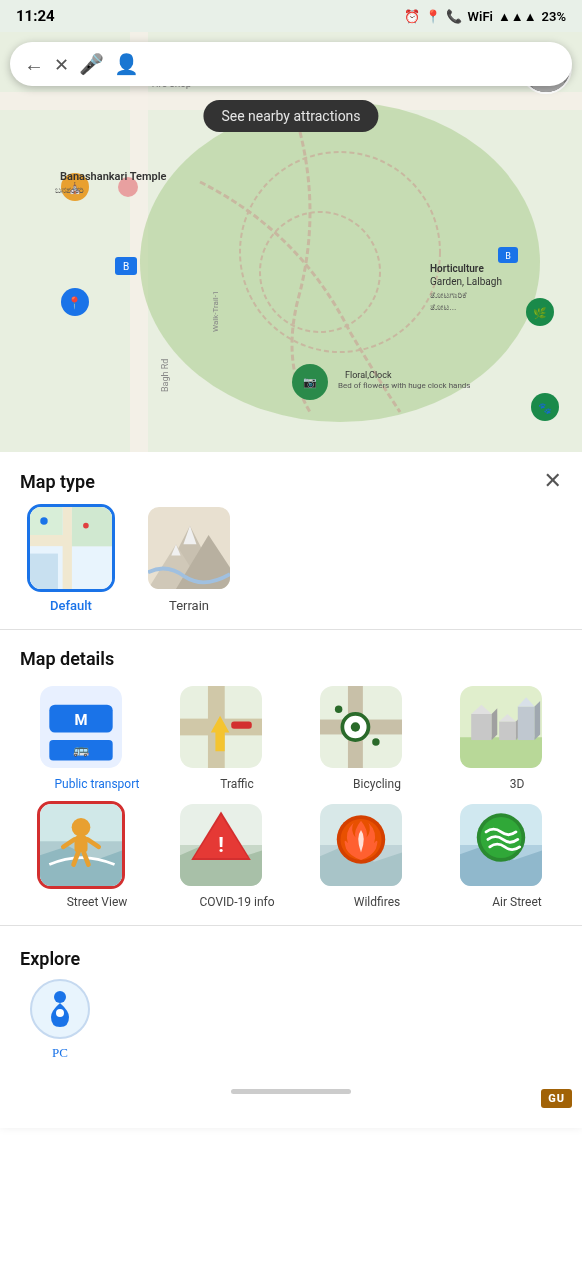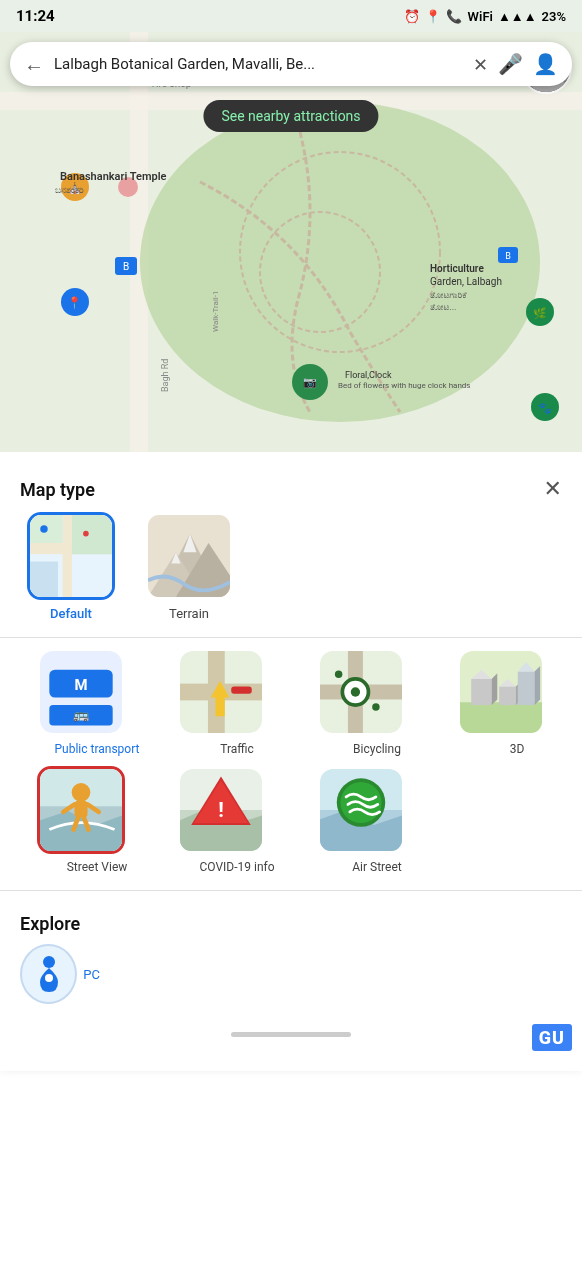--- a/index.html
+++ b/index.html
@@ -73,21 +73,21 @@
       cursor: pointer;
     }
 
     
     .nearby-btn {
       position: absolute;
       top: 68px;
       left: 50%;
       transform: translateX(-50%);
       background: #333;
-      color: #86efac;
+      color: #e5e5e5;
       border-radius: 20px;
       padding: 8px 18px;
       font-size: 14px;
       white-space: nowrap;
       z-index: 10;
       cursor: pointer;
     }
 
     
     .map-avatar {
@@ -109,21 +109,21 @@
       border-radius: 0;
       padding: 0 0 30px 0;
       box-shadow: 0 -2px 10px rgba(0,0,0,0.1);
     }
 
     
     .section-header {
       display: flex;
       justify-content: space-between;
       align-items: center;
-      padding: 26px 20px 12px 20px;
+      padding: 18px 20px 12px 20px;
     }
     .section-title {
       font-size: 18px;
       font-weight: 600;
       color: #111;
     }
     .close-btn {
       font-size: 22px;
       color: #555;
       cursor: pointer;
@@ -206,25 +206,26 @@
     .map-detail-label.selected {
       color: #1a73e8;
     }
 
     
     .explore-section {
       padding: 8px 20px 20px 20px;
     }
     .explore-item {
       display: flex;
-      flex-direction: row;
+      flex-direction: column;
       align-items: center;
       gap: 6px;
       width: 80px;
       cursor: pointer;
+      font-family: Liberation Serif, serif;
     }
     .explore-icon-circle {
       width: 60px;
       height: 60px;
       border-radius: 50%;
       background: #e8f4fd;
       border: 2px solid #c5d9f0;
       display: flex;
       align-items: center;
       justify-content: center;
@@ -321,21 +322,20 @@
 
     <circle cx="545" cy="375" r="14" fill="#1a8a4a"></circle>
     <text x="545" y="380" text-anchor="middle" font-size="11" fill="#fff">🐾</text>
 
     <rect x="498" y="215" width="20" height="16" rx="3" fill="#1a73e8"></rect>
     <text x="508" y="227" text-anchor="middle" font-size="9" fill="#fff">B</text>
   </svg>
 
   <div class="search-bar">
     <span class="search-icon-back">←</span>
-    <span class="search-bar-text">Lalbagh Botanical Garden, Mavalli, Be...</span>
     <span class="search-icon-close">✕</span>
     <span class="search-icon-mic">🎤</span>
     <span style="font-size:20px;">👤</span>
   </div>
 
   <div class="nearby-btn">See nearby attractions</div>
 
   <div class="map-avatar">
     <svg width="52" height="52" viewBox="0 0 52 52">
       <rect width="52" height="52" fill="#888"></rect>
@@ -385,20 +385,23 @@
 
           <path d="M0,70 Q20,60 40,75 Q60,88 88,72" stroke="#a0c0e0" stroke-width="4" fill="none"></path>
         </svg>
       </div>
       <span class="map-type-label">Terrain</span>
     </div>
   </div>
 
   <div class="divider"></div>
 
+  <div class="section-header" style="padding-bottom:4px;">
+    <span class="section-title">Map details</span>
+  </div>
 
   <div class="map-details-grid">
 
     <div class="map-detail-item">
       <div class="map-detail-thumb">
         <svg class="thumb-svg" viewBox="0 0 88 88">
           <rect width="88" height="88" rx="14" fill="#e8f0ff"></rect>
 
           <rect x="10" y="20" width="68" height="30" rx="6" fill="#1a73e8"></rect>
           <text x="44" y="42" text-anchor="middle" font-size="16" fill="#fff" font-weight="bold">M</text>
@@ -500,20 +503,38 @@
           <path d="M0,55 L25,44 L55,60 L88,50 L88,88 L0,88Z" fill="#a8c0a8"></path>
 
           <polygon points="44,8 12,60 76,60" fill="#d32f2f"></polygon>
           <polygon points="44,12 15,58 73,58" fill="#e53935"></polygon>
           <text x="44" y="52" text-anchor="middle" font-size="22" fill="#fff" font-weight="bold">!</text>
         </svg>
       </div>
       <span class="map-detail-label">COVID-19 info</span>
     </div>
 
+    <div class="map-detail-item">
+      <div class="map-detail-thumb">
+        <svg class="thumb-svg" viewBox="0 0 88 88">
+          <rect width="88" height="88" rx="14" fill="#d8e8e8"></rect>
+
+          <rect x="0" y="44" width="88" height="44" fill="#c0d4d8"></rect>
+          <path d="M0,56 L28,44 L58,62 L88,52 L88,88 L0,88Z" fill="#a8c4c8"></path>
+
+          <circle cx="44" cy="38" r="26" fill="#d44000"></circle>
+          <circle cx="44" cy="38" r="22" fill="#e85000"></circle>
+
+          <path d="M44,18 Q52,28 50,36 Q56,28 52,20 Q62,30 58,42 Q64,35 60,48 Q56,56 44,60 Q32,56 28,48 Q24,35 30,42 Q26,30 36,20 Q32,28 38,36 Q36,28 44,18Z" fill="#ff6030"></path>
+
+          <path d="M44,28 Q50,36 44,52 Q38,36 44,28Z" fill="#fff" opacity="0.8"></path>
+        </svg>
+      </div>
+      <span class="map-detail-label">Wildfires</span>
+    </div>
 
     <div class="map-detail-item">
       <div class="map-detail-thumb">
         <svg class="thumb-svg" viewBox="0 0 88 88">
           <rect width="88" height="88" rx="14" fill="#d0e8f0"></rect>
 
           <rect x="0" y="44" width="88" height="44" fill="#b0d0e0"></rect>
           <path d="M0,54 L28,44 L58,60 L88,50 L88,88 L0,88Z" fill="#90b8cc"></path>
 
           <circle cx="44" cy="36" r="26" fill="#2a8a30"></circle>
@@ -547,18 +568,18 @@
         <span class="explore-label">PC</span>
       </div>
     </div>
   </div>
 
   <div class="home-indicator">
     <div class="home-bar"></div>
   </div>
 
   <div style="position:relative; height:0;">
-    <div style="position:absolute; bottom:-10px; right:10px; background:#3b82f6; color:#fff; font-size:18px; font-weight:800; padding:3px 7px; border-radius:3px; letter-spacing:1px;">
+    <div style="position:absolute; bottom:-10px; right:10px; background:#a16207; color:#fff; font-size:11px; font-weight:800; padding:3px 7px; border-radius:3px; letter-spacing:1px;">
       <span>GU</span>
     </div>
   </div>
 
 </div>
 
 </body></html>

